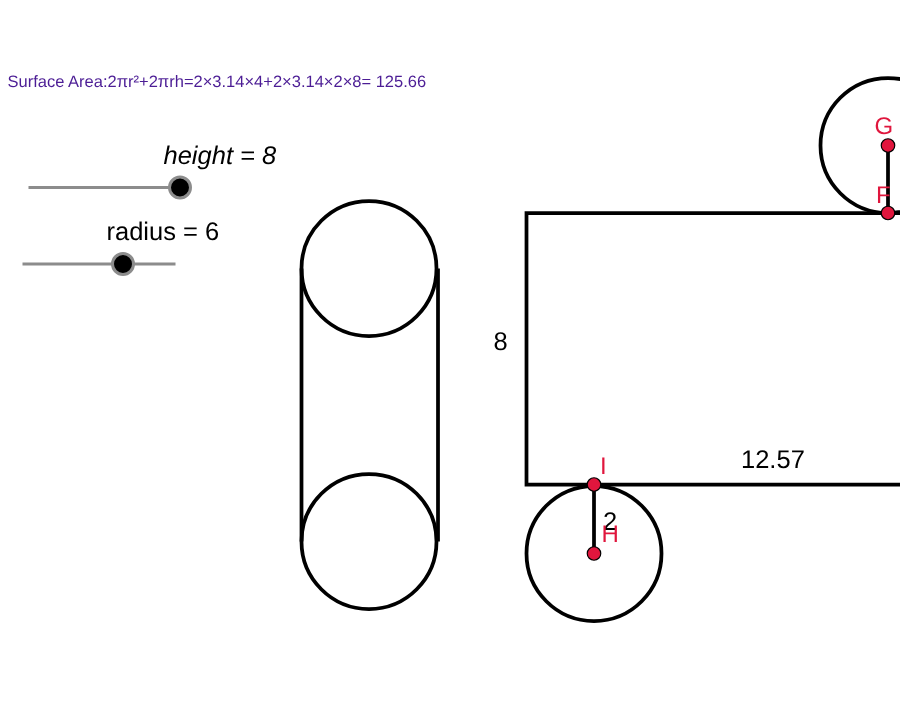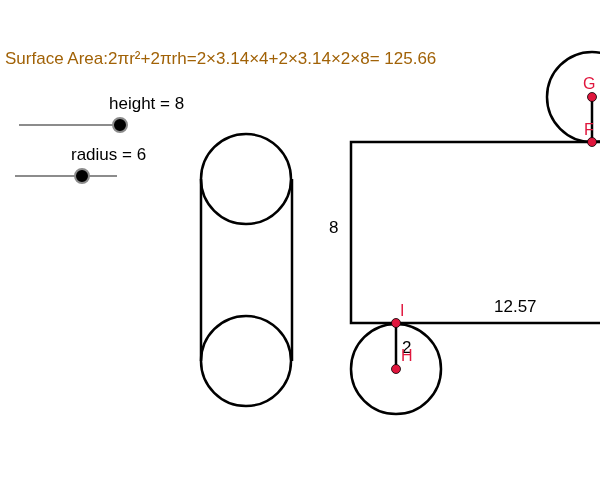--- a/index.html
+++ b/index.html
@@ -1,31 +1,31 @@
 <!DOCTYPE html>
 <html><head>
 <meta charset="utf-8">
 <style>
   html, body { margin: 0; padding: 0; background: #ffffff; }
   body { width: 600px; height: 480px; overflow: hidden; position: relative; font-family: "Liberation Sans", "DejaVu Sans", sans-serif; }
-  .formula { position: absolute; left: 5px; top: 49px; font-size: 17px; color: #a16207; white-space: nowrap; }
+  .formula { position: absolute; left: 5px; top: 49px; font-size: 11px; color: #4c1d95; white-space: nowrap; }
   .slider-label { position: absolute; font-size: 17px; color: #000; white-space: nowrap; }
   .slider { position: absolute; height: 20px; }
   .slider .track { position: absolute; top: 9px; left: 0; right: 0; height: 2px; background: #8c8c8c; }
   .slider .knob { position: absolute; top: 2px; width: 12px; height: 12px; border-radius: 50%; background: #000; border: 2px solid #8c8c8c; margin-left: -8px; }
   svg.canvas { position: absolute; left: 0; top: 0; }
   .pt-label { font-family: "Liberation Sans", "DejaVu Sans", sans-serif; font-size: 16px; fill: #e0163d; }
   .dim-label { font-family: "Liberation Sans", "DejaVu Sans", sans-serif; font-size: 17px; fill: #000; }
 </style>
 </head>
 <body>
 
 <div class="formula">Surface Area:2πr²+2πrh=2×3.14×4+2×3.14×2×8= 125.66</div>
 
-<div class="slider-label" style="left:109px; top:94px;">height = 8</div>
+<div class="slider-label" style="left:109px; top:94px;font-style:italic;">height = 8</div>
 <div class="slider" style="left:19px; top:115px; width:101px;">
   <div class="track"></div>
   <div class="knob" style="left:101px;"></div>
 </div>
 
 <div class="slider-label" style="left:71px; top:145px;">radius = 6</div>
 <div class="slider" style="left:15px; top:166px; width:102px;">
   <div class="track"></div>
   <div class="knob" style="left:67px;"></div>
 </div>

